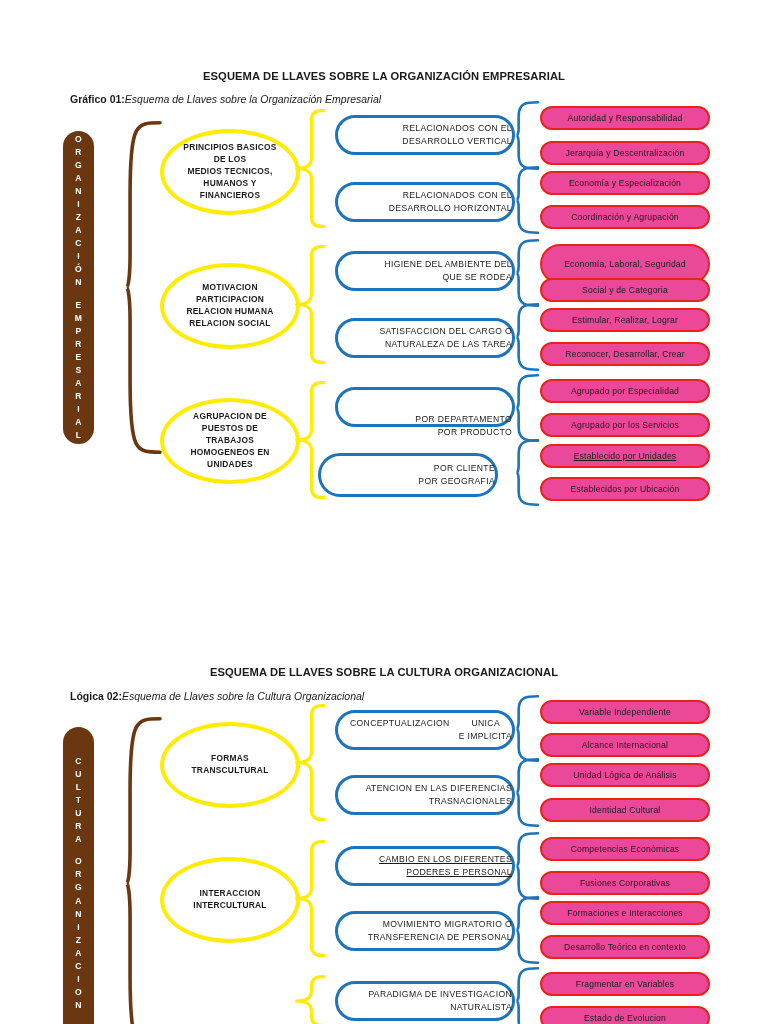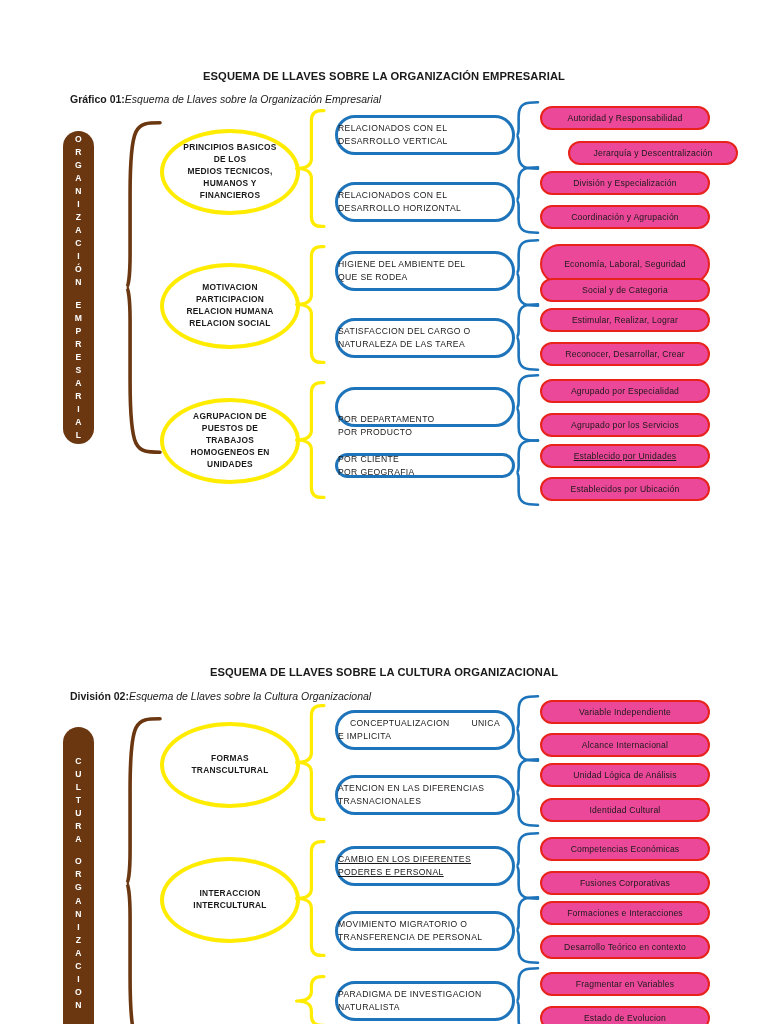--- a/index.html
+++ b/index.html
@@ -47,21 +47,21 @@
   .bluebox{
     position:absolute;border:3.2px solid #1d74ba;border-radius:999px;
     background:#fff;display:flex;align-items:center;justify-content:center;
     text-align:center;font-size:8.6px;line-height:1.5;letter-spacing:.35px;
     color:#1a1a1a;box-sizing:border-box;
   }
   .bluebox .split{
     display:flex;width:100%;justify-content:space-between;
     padding:0 12px;box-sizing:border-box;
   }
-  .bluebox .sub{display:block;width:100%;text-align:left;}
+  .bluebox .sub{display:block;width:100%;text-align:right;}
 
   
   .redbox{
     position:absolute;border:2.4px solid #e8231b;border-radius:999px;
     background:#ec4899;display:flex;align-items:center;justify-content:center;
     text-align:center;font-size:8.6px;line-height:1.2;letter-spacing:.2px;
     color:#1a1a1a;box-sizing:border-box;
   }
 </style>
 </head>
@@ -116,36 +116,36 @@
       </div>
     </div>
     <div class="brace" style="left: 516px; top: 101px; width: 22px; height: 69px;">
       <svg width="22" height="69" viewBox="0 0 22 69">
         <path d="M 22 1.3 C 10.615 1.3 2.6399999999999997 1.56 2.6399999999999997 15.18 L 2.6399999999999997 27.6 C 2.6399999999999997 32.43 1.3199999999999998 34.5 0.44 34.5 C 1.3199999999999998 34.5 2.6399999999999997 36.57 2.6399999999999997 41.4 L 2.6399999999999997 53.82 C 2.6399999999999997 67.44 10.615 67.7 22 67.7" fill="none" stroke="#1d74ba" stroke-width="2.6" stroke-linecap="round"></path>
       </svg>
     </div>
     <div class="redbox" style="left: 540px; top: 106px; width: 170px; height: 24px; border-color: rgb(232, 35, 27);">
       <span>Autoridad y Responsabilidad</span>
     </div>
-    <div class="redbox" style="left: 568px; top: 141px; width: 170px; height: 24px; border-color: rgb(232, 35, 27);">
+    <div class="redbox" style="left: 540px; top: 141px; width: 170px; height: 24px; border-color: rgb(232, 35, 27);">
       <span>Jerarquía y Descentralización</span>
     </div>
     <div class="bluebox" style="left: 335px; top: 182px; width: 180px; height: 40px; border-color: rgb(29, 116, 186);">
       <div style="width: 100%;">
         <div class="sub">RELACIONADOS CON EL</div>
         <div class="sub">DESARROLLO HORIZONTAL</div>
       </div>
     </div>
     <div class="brace" style="left: 516px; top: 166px; width: 22px; height: 68px;">
       <svg width="22" height="68" viewBox="0 0 22 68">
         <path d="M 22 1.3 C 10.78 1.3 2.6399999999999997 1.56 2.6399999999999997 14.96 L 2.6399999999999997 27.200000000000003 C 2.6399999999999997 31.959999999999997 1.3199999999999998 34 0.44 34 C 1.3199999999999998 34 2.6399999999999997 36.04 2.6399999999999997 40.8 L 2.6399999999999997 53.04 C 2.6399999999999997 66.44 10.78 66.7 22 66.7" fill="none" stroke="#1d74ba" stroke-width="2.6" stroke-linecap="round"></path>
       </svg>
     </div>
     <div class="redbox" style="left: 540px; top: 171px; width: 170px; height: 24px; border-color: rgb(232, 35, 27);">
-      <span>División y Especialización</span>
+      <span>Economía y Especialización</span>
     </div>
     <div class="redbox" style="left: 540px; top: 205px; width: 170px; height: 24px; border-color: rgb(232, 35, 27);">
       <span>Coordinación y Agrupación</span>
     </div>
     <div class="ellipse" style="left: 160px; top: 263px; width: 140px; height: 86px; border-color: rgb(255, 236, 0);">
       <div><span>MOTIVACION</span><br><span>PARTICIPACION</span><br><span>RELACION HUMANA</span><br><span>RELACION SOCIAL</span></div>
     </div>
     <div class="brace" style="left: 296px; top: 245px; width: 28px; height: 119px;">
       <svg width="28" height="119" viewBox="0 0 28 119">
         <path d="M 28 1.6 L 25.400000000000002 1.6 Q 15.400000000000002 1.6 15.400000000000002 11.6 L 15.400000000000002 49.5 Q 15.400000000000002 59.5 0.56 59.5 Q 15.400000000000002 59.5 15.400000000000002 69.5 L 15.400000000000002 107.4 Q 15.400000000000002 117.4 25.400000000000002 117.4 L 28 117.4" fill="none" stroke="#ffec00" stroke-width="3.2" stroke-linecap="round" stroke-linejoin="round"></path>
@@ -203,39 +203,39 @@
       <svg width="22" height="68" viewBox="0 0 22 68">
         <path d="M 22 1.3 C 10.78 1.3 2.6399999999999997 1.56 2.6399999999999997 14.96 L 2.6399999999999997 27.200000000000003 C 2.6399999999999997 31.959999999999997 1.3199999999999998 34 0.44 34 C 1.3199999999999998 34 2.6399999999999997 36.04 2.6399999999999997 40.8 L 2.6399999999999997 53.04 C 2.6399999999999997 66.44 10.78 66.7 22 66.7" fill="none" stroke="#1d74ba" stroke-width="2.6" stroke-linecap="round"></path>
       </svg>
     </div>
     <div class="redbox" style="left: 540px; top: 379px; width: 170px; height: 24px; border-color: rgb(232, 35, 27); text-align: center;">
       <span>Agrupado por Especialidad</span>
     </div>
     <div class="redbox" style="left: 540px; top: 413px; width: 170px; height: 24px; border-color: rgb(232, 35, 27);">
       <span>Agrupado por los Servicios</span>
     </div>
-    <div class="bluebox" style="left: 335px; top: 453px; width: 180px; height: 25px; border-color: rgb(29, 116, 186);">
+    <div class="bluebox" style="left: 318px; top: 453px; width: 180px; height: 44px; border-color: rgb(29, 116, 186);">
       <div style="width: 100%;">
         <div class="sub">POR CLIENTE</div>
         <div class="sub">POR GEOGRAFIA</div>
       </div>
     </div>
     <div class="brace" style="left: 516px; top: 439px; width: 22px; height: 67px;">
       <svg width="22" height="67" viewBox="0 0 22 67">
         <path d="M 22 1.3 C 10.945 1.3 2.6399999999999997 1.56 2.6399999999999997 14.74 L 2.6399999999999997 26.8 C 2.6399999999999997 31.49 1.3199999999999998 33.5 0.44 33.5 C 1.3199999999999998 33.5 2.6399999999999997 35.510000000000005 2.6399999999999997 40.199999999999996 L 2.6399999999999997 52.260000000000005 C 2.6399999999999997 65.44 10.945 65.7 22 65.7" fill="none" stroke="#1d74ba" stroke-width="2.6" stroke-linecap="round"></path>
       </svg>
     </div>
     <div class="redbox" style="left: 540px; top: 444px; width: 170px; height: 24px; border-color: rgb(232, 35, 27); text-decoration: underline;">
       <span>Establecido por Unidades</span>
     </div>
     <div class="redbox" style="left: 540px; top: 477px; width: 170px; height: 24px; border-color: rgb(232, 35, 27);">
       <span>Establecidos por Ubicación</span>
     </div>
     <div class="doc-title" style="top: 666px;">ESQUEMA DE LLAVES SOBRE LA CULTURA ORGANIZACIONAL</div>
-    <div class="fig-caption" style="left: 70px; top: 690px;"><b>División 02:</b><i>Esquema de Llaves sobre la Cultura Organizacional</i></div>
+    <div class="fig-caption" style="left: 70px; top: 690px;"><b>Lógica 02:</b><i>Esquema de Llaves sobre la Cultura Organizacional</i></div>
     <div class="root-pill" style="left: 63px; top: 727px; width: 31px; height: 313px; background: rgb(107, 55, 16);">
       <span>C</span>
       <span>U</span>
       <span>L</span>
       <span>T</span>
       <span>U</span>
       <span>R</span>
       <span>A</span>
       <div class="gap"></div>
       <span>O</span>

